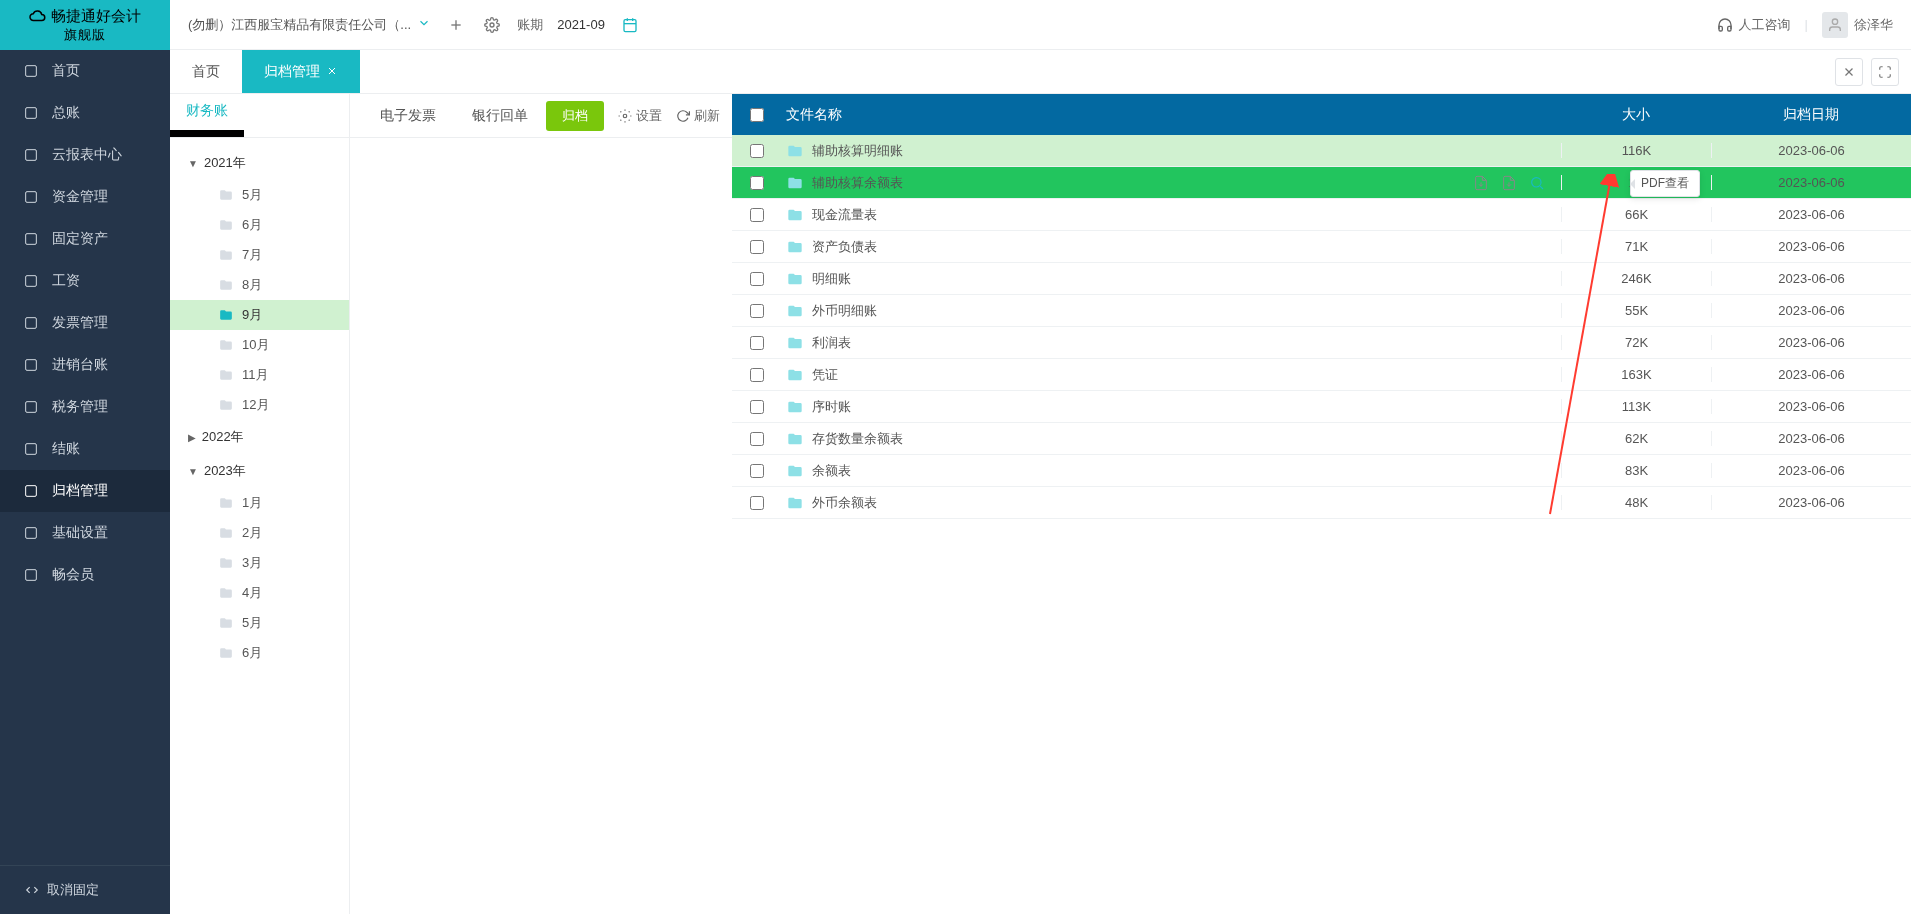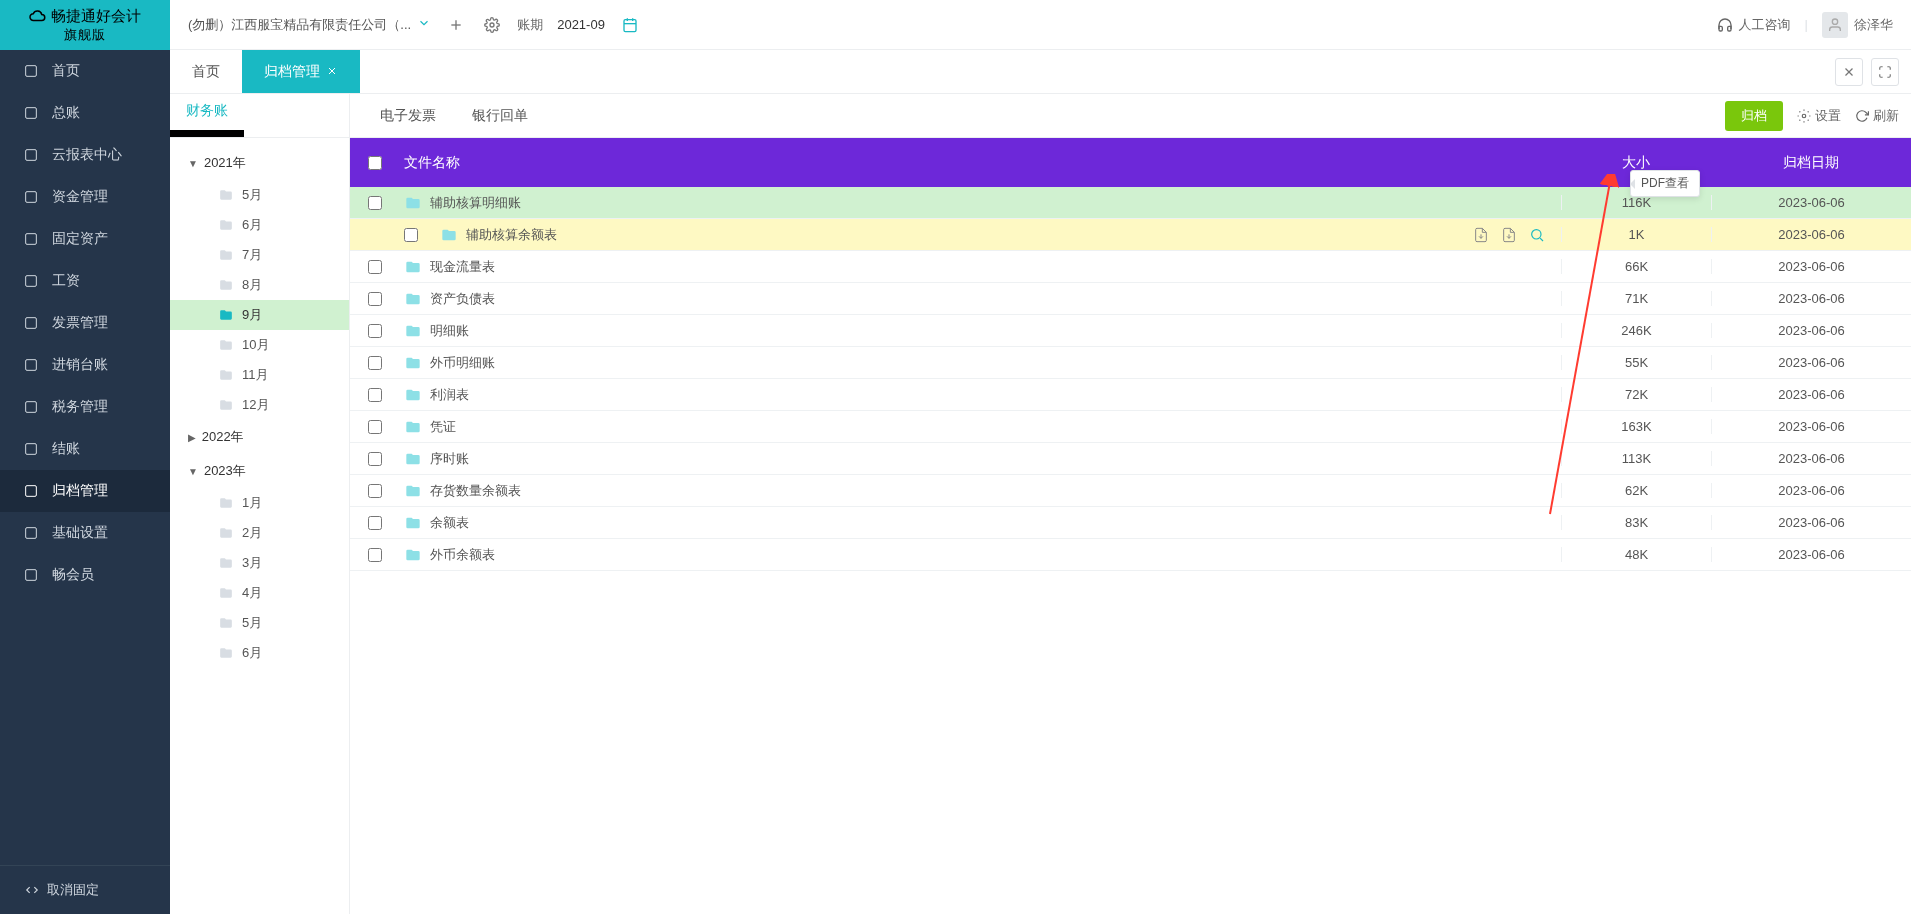--- a/index.html
+++ b/index.html
@@ -44,37 +44,37 @@
 .sub-tabs { height: 44px; display: flex; align-items: flex-end; border-bottom: 1px solid #eceef0; }
 .sub-tab { padding: 10px 16px; cursor: pointer; color: #555; font-size: 14px; }
 .sub-tab.active { color: #19b9c3; border-bottom: 7px solid #000000; }
 .tree { flex: 1; overflow: auto; padding-top: 8px; }
 .tree-year { display: flex; align-items: center; gap: 6px; padding: 8px 18px; cursor: pointer; color: #333; }
 .tree-month { display: flex; align-items: center; gap: 8px; padding: 6px 18px 6px 48px; cursor: pointer; color: #555; }
 .tree-month.active { background: #d0f1d0; color: #333; }
 .folder-icon { width: 16px; height: 14px; display: inline-block; }
 
 
-.content { flex: 1; display: flex; flex-direction: column; min-width: 0; position: relative; }
+.content { flex: 1; display: flex; flex-direction: row; min-width: 0; position: relative; }
 .content-tabs-row { height: 44px; display: flex; align-items: center; border-bottom: 1px solid #eceef0; padding-left: 12px; padding-right: 12px; }
 .content-sub-tab { padding: 0 18px; cursor: pointer; color: #555; height: 44px; display: flex; align-items: center; font-size: 14px; }
 .actions { margin-left: auto; display: flex; align-items: center; gap: 14px; }
 .btn-primary { background: #7ac70c; color: #fff; padding: 6px 16px; border-radius: 3px; cursor: pointer; font-size: 13px; }
 .txt-btn { display: flex; align-items: center; gap: 4px; cursor: pointer; color: #666; font-size: 13px; }
 
 
 .table { flex: 1; overflow: auto; }
-.thead { display: flex; background: #6d28d9; color: #fff; height: 49px; align-items: center; font-size: 14px; }
+.thead { display: flex; background: #0369a1; color: #fff; height: 41px; align-items: center; font-size: 14px; }
 .thead .col-check { width: 50px; display: flex; justify-content: center; }
 .thead .col-name { flex: 1; padding-left: 4px; }
 .thead .col-size { width: 150px; text-align: center; }
 .thead .col-date { width: 200px; text-align: center; }
 .trow { display: flex; align-items: center; height: 32px; border-bottom: 1px solid #eef1f3; position: relative; }
 .trow.selected { background: #d0f1d0; }
-.trow.hover { background: #fef9c3; padding-left: 36px; }
+.trow.hover { background: #22c55e; }
 .trow .col-check { width: 50px; display: flex; justify-content: center; }
 .trow .col-name { flex: 1; display: flex; align-items: center; gap: 8px; padding-left: 4px; color: #555; }
 .trow .col-size { width: 150px; text-align: center; color: #555; border-left: 1px solid #eef1f3; }
 .trow .col-date { width: 200px; text-align: center; color: #555; border-left: 1px solid #eef1f3; }
 .file-icon { width: 18px; height: 16px; display: inline-flex; align-items: center; justify-content: center; }
 .row-actions { display: flex; align-items: center; gap: 8px; margin-right: 14px; color: #888; }
 .row-action { width: 20px; height: 20px; display: inline-flex; align-items: center; justify-content: center; cursor: pointer; }
 .row-action.pdf { color: #19b9c3; }
 
 

